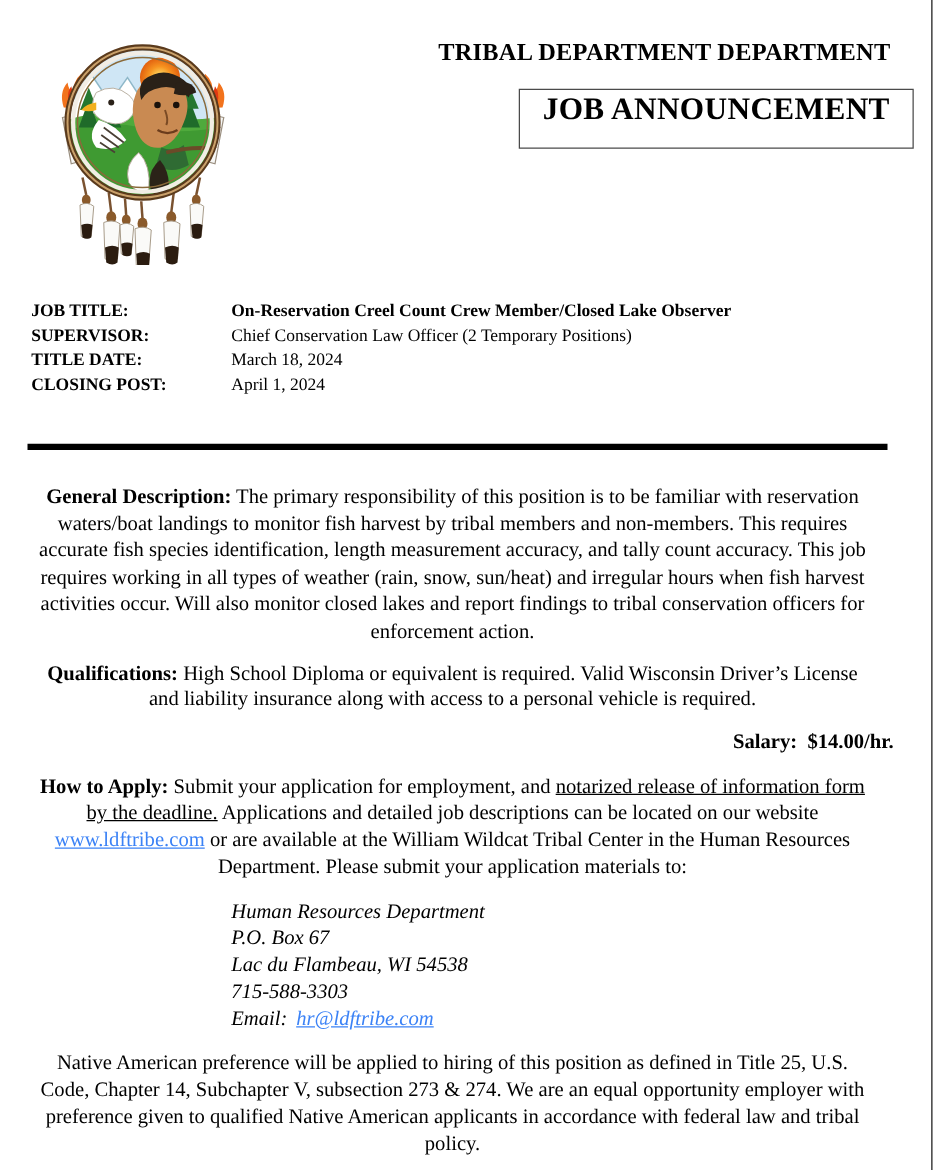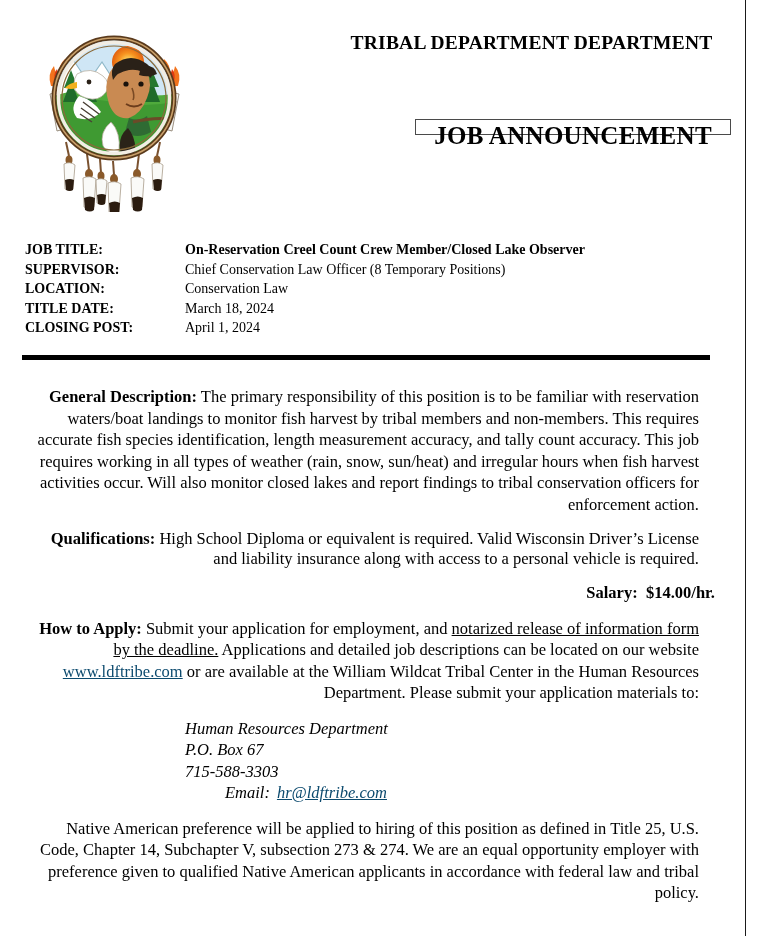--- a/index.html
+++ b/index.html
@@ -46,25 +46,24 @@
     text-align: center;
     font-weight: bold;
     font-size: 19.5px;
     letter-spacing: 0.2px;
   }
   .announce-box {
     position: absolute;
     left: 415px;
     top: 71px;
     width: 316px;
-    height: 16px;
+    height: 48px;
     border: 1.5px solid #4a4a4a;
     box-sizing: border-box;
     background: #fff;
-    margin-top: 48px;
   }
   .announce-box span {
     display: block;
     text-align: center;
     font-weight: bold;
     font-size: 25px;
     line-height: 31px;
     letter-spacing: 0.3px;
   }
 
@@ -116,46 +115,46 @@
   .body-area {
     position: absolute;
     left: 25px;
     top: 386px;
     width: 690px;
     font-size: 16.5px;
   }
   .para {
     margin: 0 16px 14px 0;
     line-height: 21.5px;
-    text-align: right;
+    text-align: center;
   }
   .para.tight { line-height: 19.5px; }
   .para b { font-weight: bold; }
   .u-black {
     text-decoration: underline;
     text-decoration-color: #000;
   }
   a.link {
-    color: #0c4a6e;
+    color: #3b82f6;
     text-decoration: underline;
   }
   .salary {
     margin: 0 0 14px 0;
     font-weight: bold;
     line-height: 21.5px;
     text-align: right;
   }
   .addr-block {
     margin: 0 0 14px 0;
     padding-left: 160px;
     line-height: 21.5px;
     font-style: italic;
   }
   .addr-line { white-space: nowrap; }
-  .email-label { margin-right: 7px; margin-left: 40px; }
+  .email-label { margin-right: 7px; }
 </style>
 </head>
 <body>
 
 <div class="sheet">
 
   <div class="header">
 
     <div class="seal">
       <svg viewBox="0 0 163 190" width="163" height="190">
@@ -270,24 +269,21 @@
     <div class="announce-box">
       <span>JOB ANNOUNCEMENT</span>
     </div>
   </div>
 
   <div class="fields">
     <div class="field-row">
       <span class="field-label">JOB TITLE:</span><span class="field-value bold">On-Reservation Creel Count Crew Member/Closed Lake Observer</span>
     </div>
     <div class="field-row">
-      <span class="field-label">SUPERVISOR:</span><span class="field-value">Chief Conservation Law Officer (8 Temporary Positions)</span>
-    </div>
-    <div class="field-row">
-      <span class="field-label">LOCATION:</span><span class="field-value">Conservation Law</span>
+      <span class="field-label">SUPERVISOR:</span><span class="field-value">Chief Conservation Law Officer (2 Temporary Positions)</span>
     </div>
     <div class="field-row">
       <span class="field-label">TITLE DATE:</span><span class="field-value">March 18, 2024</span>
     </div>
     <div class="field-row">
       <span class="field-label">CLOSING POST:</span><span class="field-value">April 1, 2024</span>
     </div>
   </div>
 
   <div class="rule"></div>
@@ -298,20 +294,21 @@
 
     <p class="para tight"><b>Qualifications:</b><span> High School Diploma or equivalent is required.  Valid Wisconsin Driver’s License and liability insurance along with access to a personal vehicle is required.</span></p>
 
     <p class="salary"><span>Salary:</span>&nbsp; <span>$14.00/hr.</span></p>
 
     <p class="para"><b>How to Apply:</b><span>  Submit your application for employment, and </span><span class="u-black">notarized release of information form by the deadline.</span><span>  Applications and detailed job descriptions can be located on our website </span><a class="link" href="#">www.ldftribe.com</a><span> or are available at the William Wildcat Tribal Center in the Human Resources Department.  Please submit your application materials to:</span></p>
 
     <div class="addr-block">
       <div class="addr-line">Human Resources Department</div>
       <div class="addr-line">P.O. Box 67</div>
+      <div class="addr-line">Lac du Flambeau, WI 54538</div>
       <div class="addr-line">715-588-3303</div>
       <div class="addr-line"><span class="email-label">Email:</span><a class="link" href="#">hr@ldftribe.com</a></div>
     </div>
 
     <p class="para">Native American preference will be applied to hiring of this position as defined in Title 25, U.S. Code, Chapter 14, Subchapter V, subsection 273 &amp; 274. We are an equal opportunity employer with preference given to qualified Native American applicants in accordance with federal law and tribal policy.</p>
   </div>
 
 </div>
 
 <div class="page-edge"></div>

